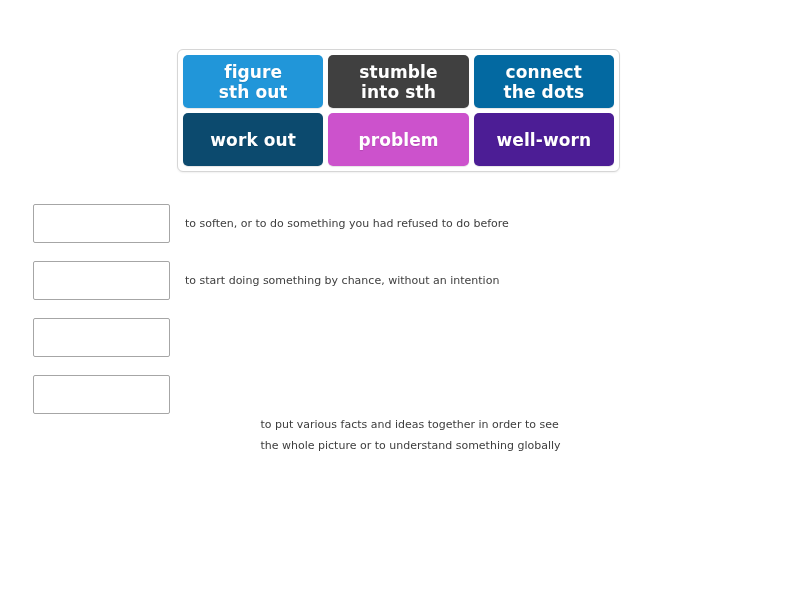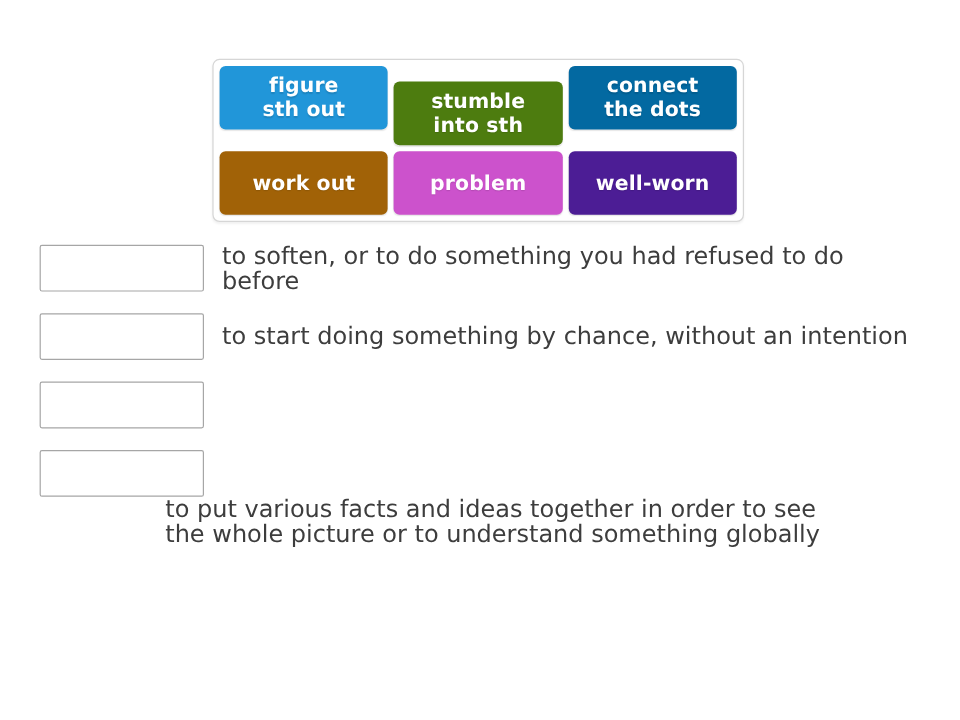--- a/index.html
+++ b/index.html
@@ -87,44 +87,44 @@
     box-sizing: border-box;
     border: 1px solid #a6a6a6;
     border-radius: 2px;
     background: #ffffff;
     flex: 0 0 auto;
     cursor: pointer;
   }
   .definition {
     margin-left: 15px;
     align-self: center;
-    font-size: 20px;
+    font-size: 11px;
     line-height: 21px;
     color: #3d3d3d;
     font-weight: 400;
     white-space: pre-line;
     font-family: "DejaVu Sans", "Liberation Sans", sans-serif;
   }
 </style>
 </head>
 <body>
 
 <div id="page">
 
   <div class="tile-bank">
     <div class="tile-row">
       <div class="tile" style="background: rgb(33, 150, 217);">figure
 sth out</div>
-      <div class="tile" style="background: #4d7c0f; margin-top: 13px;">stumble
+      <div class="tile" style="background: #404040;">stumble
 into sth</div>
       <div class="tile" style="background: #0369a1;">connect
 the dots</div>
     </div>
     <div class="tile-row">
-      <div class="tile" style="background: #a16207;">work out</div>
+      <div class="tile" style="background: #0c4a6e;">work out</div>
       <div class="tile" style="background: rgb(204, 82, 204);">problem</div>
       <div class="tile" style="background: #4c1d95;">well-worn</div>
     </div>
   </div>
 
   <div class="rows">
 
     <div class="row">
       <div class="drop-box"></div>
       <div class="definition">to soften, or to do something you had refused to do before</div>

